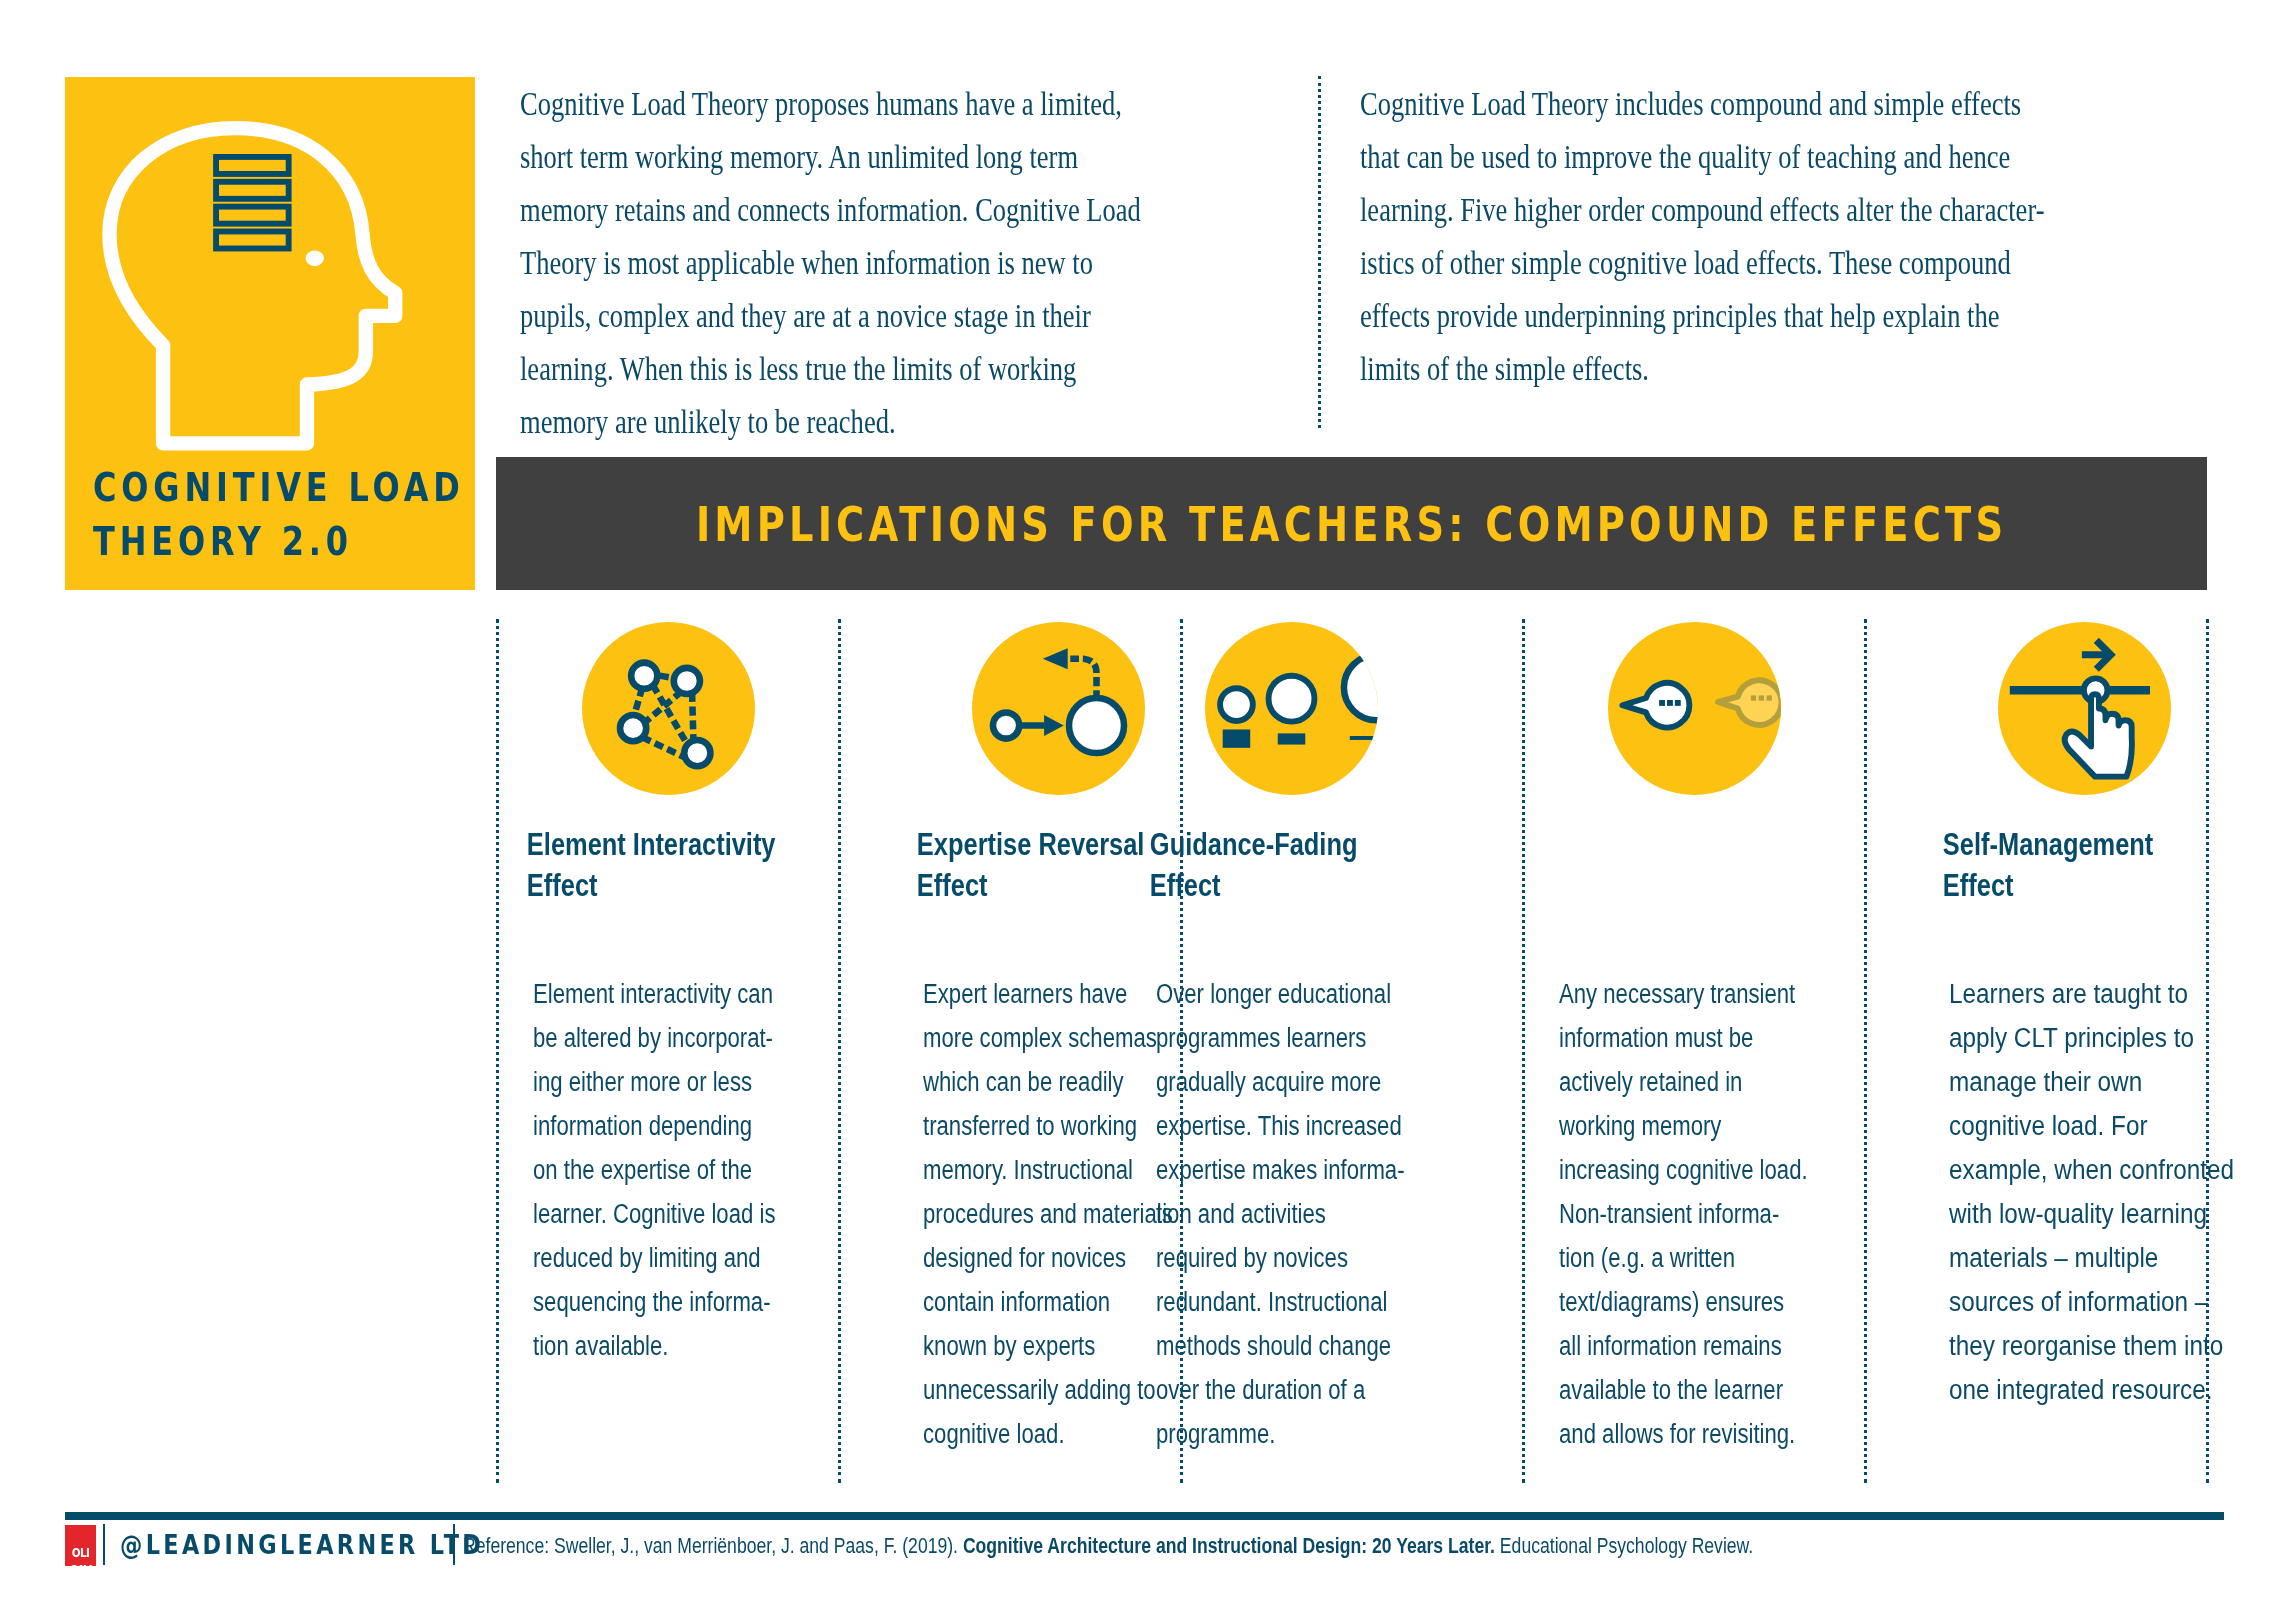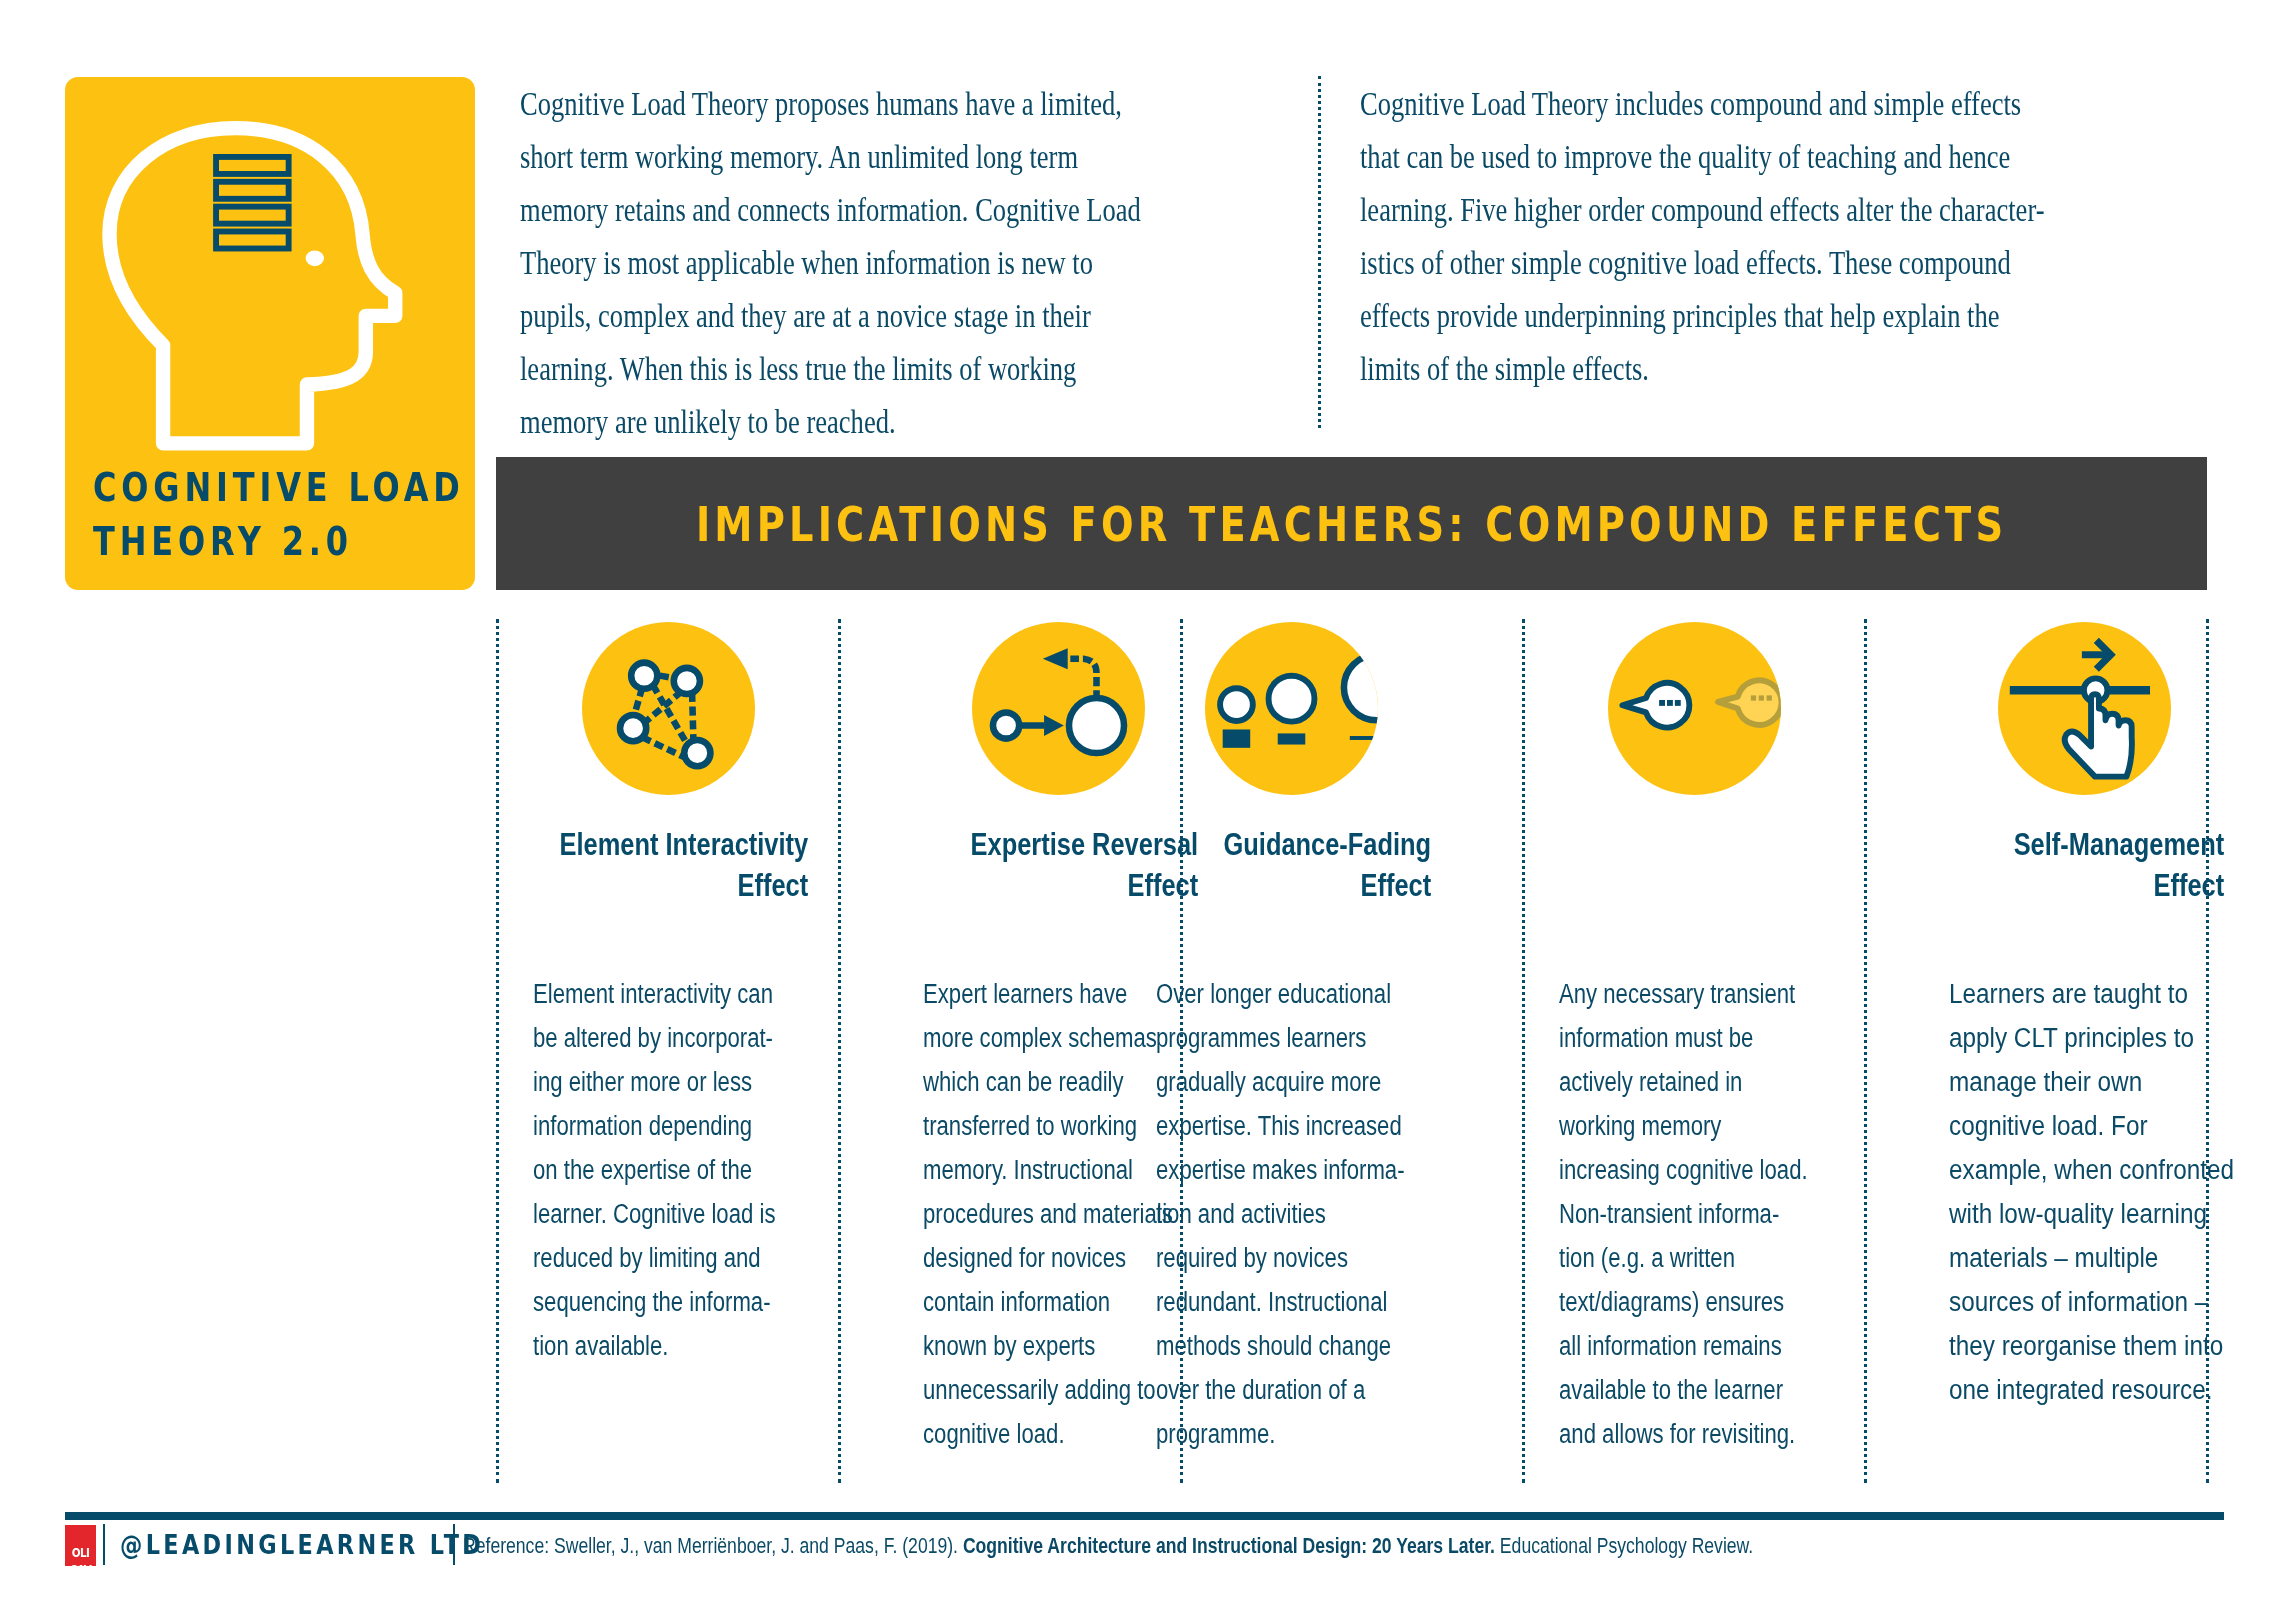--- a/index.html
+++ b/index.html
@@ -1,21 +1,21 @@
 <!DOCTYPE html>
 <html style="font-size:10.5px"><head>
 <meta charset="utf-8">
 <style>
   html, body { margin:0; padding:0; background:#ffffff; }
   body { width:2295px; height:1623px; position:relative; overflow:hidden;
          font-family:"Liberation Sans", sans-serif; color:#064B6A; }
   .abs { position:absolute; }
 
   
-  #tile { left:65px; top:77px; width:410px; height:513px; background:#FDC111;border-radius:13px; }
+  #tile { left:65px; top:77px; width:410px; height:513px; background:#FDC111; }
   #tile svg { position:absolute; left:0; top:0; }
   .tile-title { position:absolute; left:28px; font-family:"DejaVu Sans", sans-serif; font-weight:bold;
                 font-size:39px; letter-spacing:5.9px; color:#064B6A; white-space:nowrap;
                 transform:scaleX(0.82); transform-origin:left center; line-height:1; }
 
   
   .intro { position:absolute; top:77px;font-family:Liberation Serif, serif; }
   .intro .line { display:block; height:53px; line-height:53px; font-size:34px; white-space:nowrap;
                  transform:scaleX(0.78); transform-origin:left center; color:#0B4A66; }
   #intro-left { left:520px; }
@@ -27,21 +27,21 @@
             display:flex; align-items:center; justify-content:center; }
   #banner span { font-family:"DejaVu Sans", sans-serif; font-weight:bold; color:#FDC111; font-size:48px;
                  letter-spacing:5.2px; white-space:nowrap; transform:scaleX(0.8); display:inline-block; }
 
   
   .col-divider { position:absolute; top:619px; height:864px; width:0; border-left:3.3px dotted #064B6A; }
   .col { position:absolute; top:619px; width:343px; height:864px; }
   .col .icon-circle { position:absolute; left:50%; top:3.3px; width:173px; height:173px; margin-left:-86px;
                       border-radius:50%; background:#FDC111; overflow:hidden; }
   .col .icon-circle svg { width:173px; height:173px; display:block; }
-  .col .title { position:absolute; left:0; right:0; top:205px; text-align:right; }
+  .col .title { position:absolute; left:0; right:0; top:205px; text-align:left; }
   .col .title .tline { display:block; height:41px; line-height:41px; font-weight:bold; font-size:31px;
                        white-space:nowrap; transform:scaleX(0.82); color:#064B6A; }
   .col .body { position:absolute; left:37px; top:353px; }
   .col .body .bline { display:block; height:44px; line-height:44px; font-size:27px; white-space:nowrap;
                       transform:scaleX(0.82); transform-origin:left center; color:#0B4A66; }
   .col.sm .body .bline { transform:scaleX(0.9); }
 
   
   #footer-bar { left:65px; top:1512px; width:2159px; height:7.9px; background:#064B6A; }
   #logo { left:65px; top:1525px; width:31px; height:41px; background:#E3262B; color:#fff;

